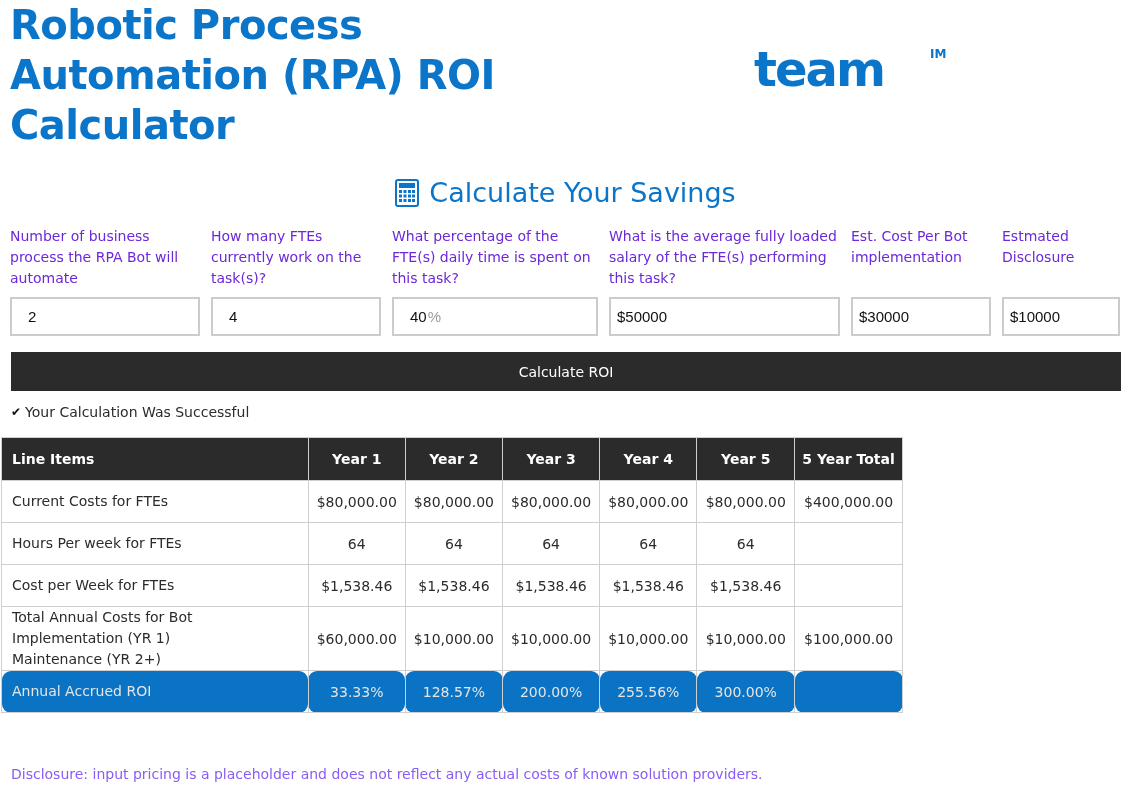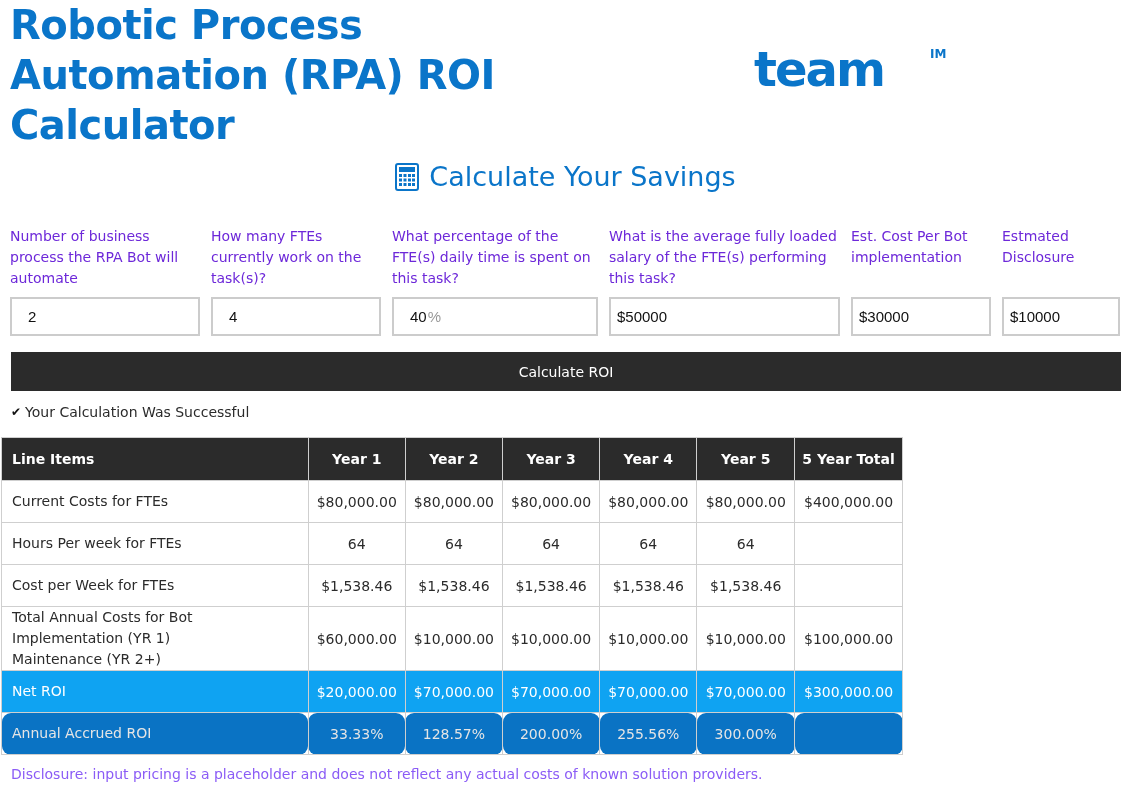--- a/index.html
+++ b/index.html
@@ -16,21 +16,21 @@
     font-family: "DejaVu Sans", sans-serif; font-weight: bold;
     font-size: 48px; line-height: 70px; color: #0a75c9; letter-spacing: -2px;
   }
   .logo-tm {
     position: absolute; left: 930px; top: 47px;
     font-family: "DejaVu Sans", sans-serif; font-weight: bold;
     font-size: 12px; color: #0a75c9;
   }
 
   .section-heading {
-    position: absolute; left: 0; top: 158px; width: 1131px; text-align: center;
+    position: absolute; left: 0; top: 174px; width: 1131px; text-align: center;
     font-size: 27px; line-height: 38px; color: #0a75c9;
     display: flex; justify-content: center; align-items: center; gap: 10px;
   }
   .calc-icon { width: 24px; height: 28px; display: inline-block; }
 
   .fields {
     position: absolute; left: 10px; top: 226px; width: 1111px; height: 112px;
   }
   .field { position: absolute; top: 0; }
   .field-label {
@@ -213,29 +213,20 @@
         <div>Total Annual Costs for Bot Implementation (YR 1)</div>
         <div>Maintenance (YR 2+)</div>
       </td>
       <td>$60,000.00</td>
       <td>$10,000.00</td>
       <td>$10,000.00</td>
       <td>$10,000.00</td>
       <td>$10,000.00</td>
       <td>$100,000.00</td>
     </tr>
-    <tr class="net">
-      <td class="label">Net ROI</td>
-      <td>$20,000.00</td>
-      <td>$70,000.00</td>
-      <td>$70,000.00</td>
-      <td>$70,000.00</td>
-      <td>$70,000.00</td>
-      <td>$300,000.00</td>
-    </tr>
     <tr class="accrued">
       <td class="label">Annual Accrued ROI</td>
       <td>33.33%</td>
       <td>128.57%</td>
       <td>200.00%</td>
       <td>255.56%</td>
       <td>300.00%</td>
       <td></td>
     </tr>
   </tbody>

